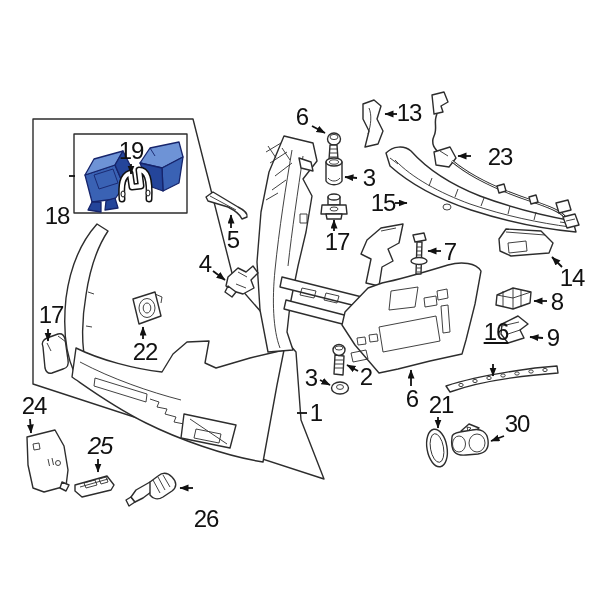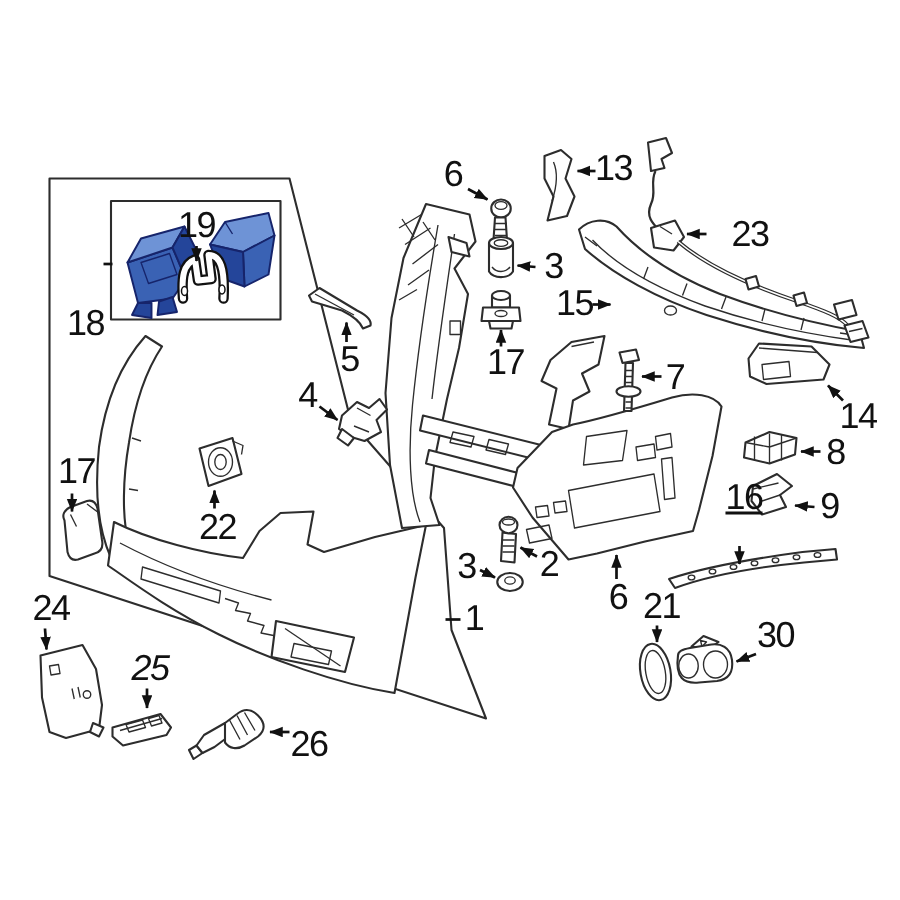--- a/index.html
+++ b/index.html
@@ -301,15 +301,15 @@
       <div class="callout" style="left: 496px; top: 332px; text-decoration: underline;">16</div>
       <div class="callout" style="left: 51px; top: 315px;">17</div>
       <div class="callout" style="left: 57px; top: 176px; margin-top: 40px;">18</div>
       <div class="callout" style="left: 131px; top: 151px;">19</div>
       <div class="callout" style="left: 517px; top: 424px;">30</div>
       <div class="callout" style="left: 441px; top: 405px;">21</div>
       <div class="callout" style="left: 145px; top: 352px;">22</div>
       <div class="callout" style="left: 500px; top: 157px;">23</div>
       <div class="callout" style="left: 34px; top: 406px;">24</div>
       <div class="callout" style="left: 100px; top: 446px; font-style: italic;">25</div>
-      <div class="callout" style="left: 206px; top: 497px;">26</div>
+      <div class="callout" style="left: 206px; top: 519px;">26</div>
     </div>
 </div>
 
 </body></html>

